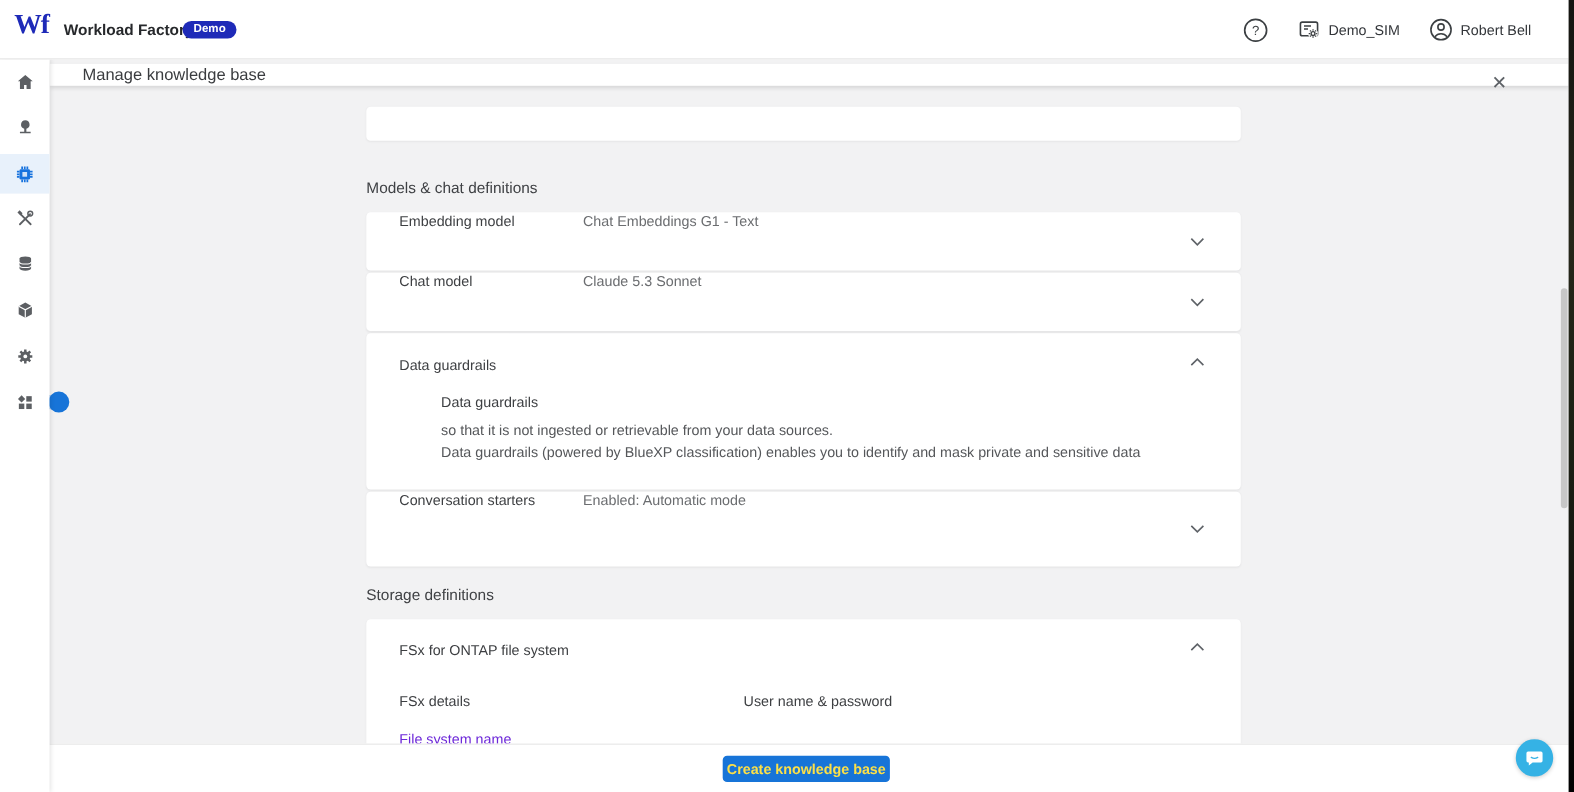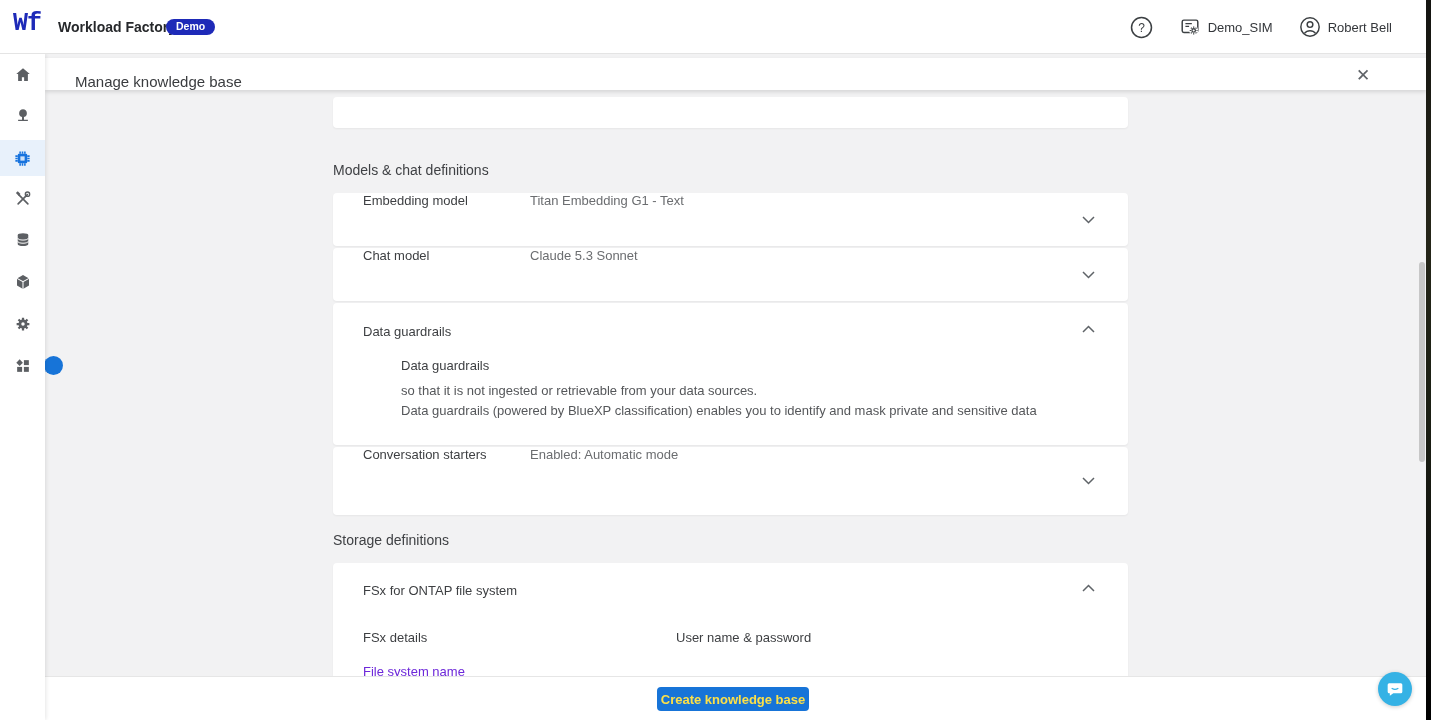--- a/index.html
+++ b/index.html
@@ -15,37 +15,37 @@
   body{margin:0;font-family:"Liberation Sans",sans-serif;background:#fff}
   .page{position:relative;width:1431px;height:720px;background:#fff;overflow:hidden}
 
   
   .wallpaper{position:absolute;right:0;top:0;width:5px;height:720px;
     background:linear-gradient(180deg,#141411 0%,#262619 30%,#1c2014 55%,#12120e 80%,#000 100%);z-index:60}
 
   
   .top-header{position:absolute;left:0;top:0;width:1426px;height:54px;background:#fff;
     border-bottom:1px solid #e4e4e4;z-index:40}
-  .logo{position:absolute;left:13px;top:9px;font-weight:800;font-size:25px;letter-spacing:-1px;color:var(--badge);font-family:Liberation Mono, monospace}
+  .logo{position:absolute;left:13px;top:9px;font-weight:800;font-size:25px;letter-spacing:-1px;color:var(--badge);font-family:Liberation Serif, serif}
   .app-title{position:absolute;left:58px;top:19px;font-size:14px;font-weight:700;color:#26282b}
   .demo-badge{position:absolute;left:166px;top:19px;background:var(--badge);color:#fff;font-size:10.5px;
     font-weight:700;padding:2px 10px 3px;border-radius:9px;line-height:11px}
   .hdr-right{position:absolute;right:34px;top:0;height:54px;display:flex;align-items:center;gap:26px}
   .hdr-item{display:flex;align-items:center;gap:7px;cursor:pointer}
   .hdr-label{font-size:13px;color:#33363a}
 
   
   .sidebar{position:absolute;left:0;top:54px;width:45px;height:666px;background:#fff;
     box-shadow:1px 0 4px rgba(0,0,0,.10);z-index:30}
   .side-item{position:absolute;left:0;width:45px;height:36px;display:flex;align-items:center;justify-content:center;cursor:pointer}
   .side-item.active{background:#e8f1fb}
 
   
-  .manage-bar{position:absolute;left:45px;top:58px;width:1381px;height:32px;background:#fff;
-    box-shadow:0 2px 4px rgba(0,0,0,.12);z-index:20;display:flex;align-items:flex-end}
+  .manage-bar{position:absolute;left:45px;top:58px;width:1381px;height:20px;background:#fff;
+    box-shadow:0 2px 4px rgba(0,0,0,.12);z-index:20;display:flex;align-items:center}
   .manage-title{margin-left:30px;font-size:15px;color:#3a3c3f}
   .close-x{position:absolute;right:50px;top:5px;font-size:17px;color:#5f6368;cursor:pointer;line-height:26px;width:26px;text-align:center}
 
   
   .content-bg{position:absolute;left:45px;top:54px;width:1381px;height:622px;background:var(--page-gray);z-index:1}
 
   .card{position:absolute;background:#fff;border-radius:4px;box-shadow:0 1px 2px rgba(0,0,0,.05);z-index:2}
   .partial-card{left:333px;top:97px;width:795px;height:31px}
 
   .section-title{position:absolute;left:333px;font-size:14px;color:#3f4144;z-index:2}
@@ -200,21 +200,21 @@
     <span class="manage-title">Manage knowledge base</span>
     <span class="close-x">✕</span>
   </div>
 
   <div class="card partial-card"></div>
 
   <div class="section-title" style="top:162px">Models &amp; chat definitions</div>
 
   <div class="card acc-row" style="top:193px">
     <span class="acc-label">Embedding model</span>
-    <span class="acc-value">Titan Embedding G1 - Text</span>
+    <span class="acc-value">Chat Embeddings G1 - Text</span>
     <span class="chev">
       <svg width="13" height="8" viewBox="0 0 13 8">
           <path d="M1 1l5.5 5.5L12 1" fill="none" stroke="#5f6368" stroke-width="1.5"></path>
         </svg>
     </span>
   </div>
 
   <div class="card acc-row" style="top:248px">
     <span class="acc-label">Chat model</span>
     <span class="acc-value">Claude 5.3 Sonnet</span>

